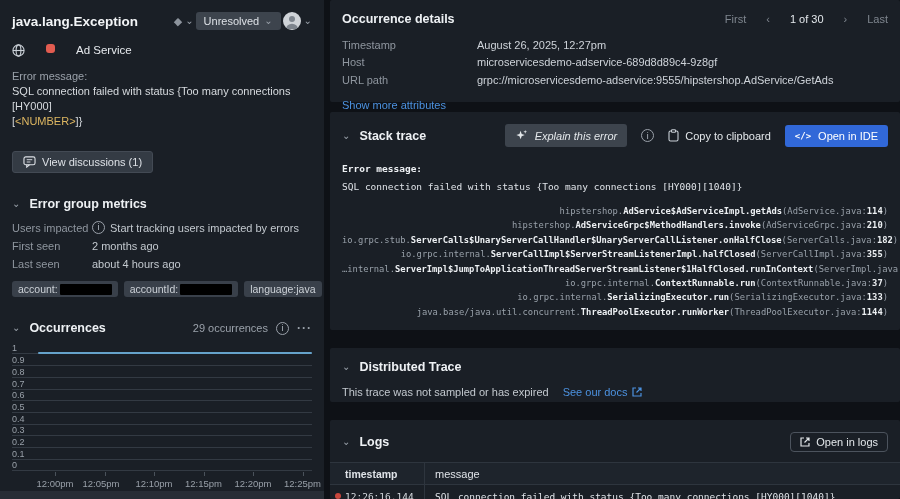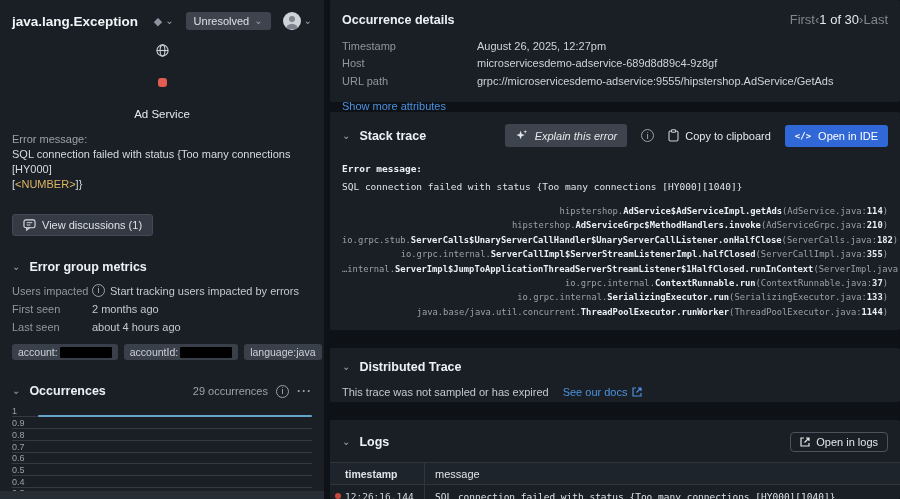--- a/index.html
+++ b/index.html
@@ -3,32 +3,32 @@
 <meta charset="utf-8">
 <style>
   * { box-sizing: border-box; margin: 0; padding: 0; }
   html,body { width:900px; height:499px; background:#0e1116; overflow:hidden;
     font-family:"Liberation Sans", sans-serif; color:#e4e8ec; }
   .app { position:relative; width:900px; height:499px; }
 
   
   .left-panel { position:absolute; left:0; top:0; width:324px; height:499px;
     background:#1a1f26; padding:12px; overflow:hidden; }
-  .lp-header { display:flex; align-items:center; gap:12px; }
+  .lp-header { display:flex; align-items:center; gap:2px; }
   .lp-title { font-size:13.5px; font-weight:bold; color:#f2f4f6; flex:1; }
   .chev { color:#9aa1aa; font-size:10px; line-height:1; }
   .diamond { color:#8d949d; font-size:11px; }
   .pill-btn { background:#3d444d; border:none; color:#dde1e6; font-size:11px;
     padding:3px 8px; border-radius:3px; display:inline-flex; align-items:center; gap:5px;
     font-family:"Liberation Sans", sans-serif; }
   .avatar { width:18px; height:18px; border-radius:50%; background:#cfd3d8;
     display:inline-flex; align-items:center; justify-content:center; overflow:hidden; }
   .icon-ctl { display:inline-flex; align-items:center; gap:3px; cursor:pointer; }
 
-  .service-row { display:flex; align-items:center; gap:21px; margin-top:14px;flex-direction:column; }
+  .service-row { display:flex; align-items:flex-start; gap:21px; margin-top:14px; }
   .dot { width:9px; height:9px; border-radius:3px; }
   .service-name { font-size:11.5px; color:#e7eaee; }
 
   .errmsg-label { margin-top:13px; font-size:11px; color:#9aa1aa; }
   .errmsg { font-size:11px; color:#d6dade; line-height:1.35; margin-top:2px; }
   .hl-yellow { color:#ddb661; }
 
   .discuss-btn { margin-top:22px; background:#343b44; border:1px solid #434a54; color:#dde1e6;
     font-size:11px; padding:4px 10px; border-radius:3px; display:inline-flex; align-items:center; gap:6px;
     font-family:"Liberation Sans", sans-serif; }
@@ -58,21 +58,21 @@
 
   .bottom-strip { position:absolute; left:0; right:0; bottom:0; height:8px; background:#272d35; }
 
   
   .right-col { position:absolute; left:330px; top:0; width:570px; height:486px; }
   .card { background:#1a1f26; border-radius:2px; padding:12px; position:relative; }
   .card-h { display:flex; align-items:center; gap:9px; }
   .card-title { font-size:12.5px; font-weight:bold; color:#eef1f4; }
 
   .card-details { height:102px; }
-  .pagination { margin-left:auto; display:flex; align-items:center; gap:0; font-size:13px; }
+  .pagination { margin-left:auto; display:flex; align-items:center; gap:20px; font-size:11px; }
   .pg-muted { color:#7f868f; }
   .pg-page { color:#e4e8ec; }
   .drow { display:flex; font-size:11px; margin-bottom:3px; line-height:1.3; }
   .dlabel { width:135px; flex:0 0 135px; color:#8f969f; }
   .dvalue { color:#ced3d9; }
   .detail-rows { margin-top:12px; }
   .link { color:#4c92e0; font-size:11px; text-decoration:none; display:inline-flex; align-items:center; gap:5px; }
   .show-more { margin-top:9px; display:inline-block; }
 
   .card-stack { height:218px; margin-top:10px; }

